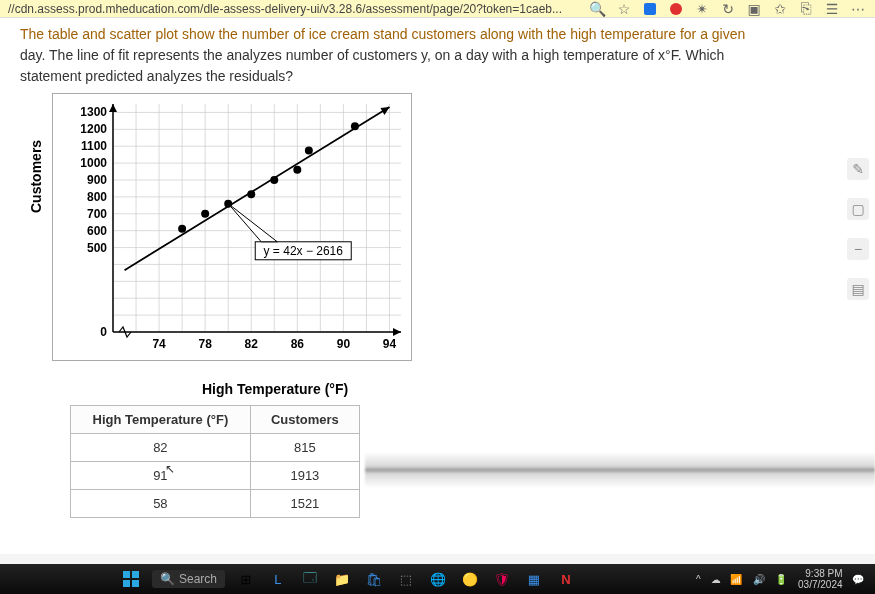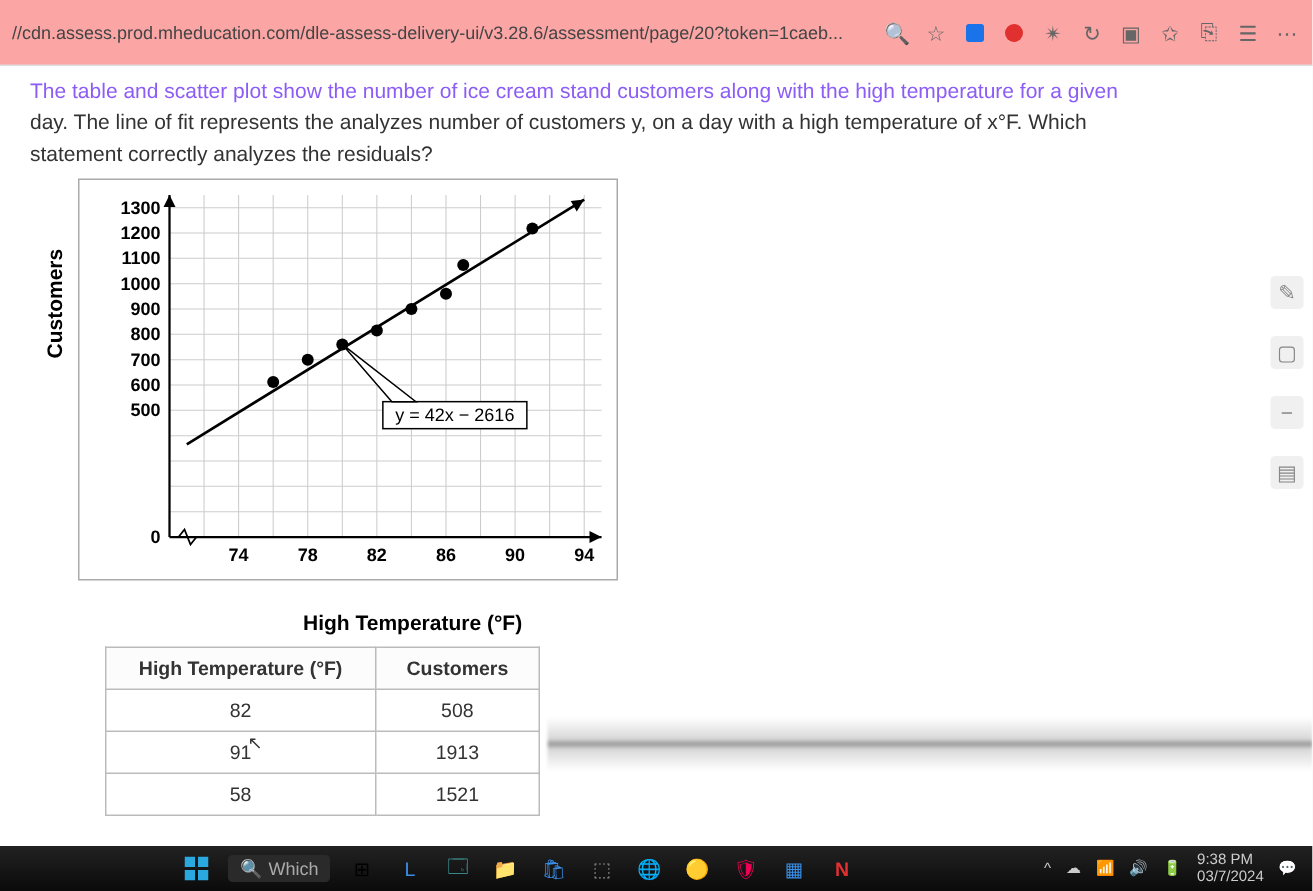--- a/index.html
+++ b/index.html
@@ -7,22 +7,22 @@
       font-family: Arial, sans-serif;
       background: #f5f5f5;
       width: 875px;
       height: 594px;
       position: relative;
       overflow: hidden;
     }
     .addr-bar {
       display: flex;
       align-items: center;
-      height: 44px;
-      background: #fca5a5;
+      height: 18px;
+      background: #fef9c3;
       border-bottom: 1px solid #ddd;
       padding: 0 8px;
       gap: 8px;
       font-size: 12px;
       color: #444;
     }
     .addr-bar .url { flex: 0 0 auto; white-space: nowrap; overflow: hidden; }
     .addr-bar .spacer { flex: 1; }
     .addr-bar .tbicon { width: 18px; height: 18px; display:flex; align-items:center; justify-content:center; font-size:14px; color:#666;}
     .addr-bar .tbicon.red svg circle { fill:#e03030; }
@@ -34,21 +34,21 @@
       position: relative;
       height: 536px;
       overflow: hidden;
     }
     .question {
       font-size: 14px;
       color: #333;
       line-height: 1.5;
       margin-bottom: 6px;
     }
-    .question .fade { color: #8b5cf6; margin-top: 40px; }
+    .question .fade { color: #a16207; margin-top: 40px; }
 
     .chart-wrap { position: relative; width: 420px; height: 300px; margin-left: 32px; }
     .ylabel { position: absolute; left: -24px; top: 120px; transform: rotate(-90deg); transform-origin: left top; font-weight: bold; font-size: 14px; }
     .xlabel { position: absolute; left: 150px; bottom: -4px; font-weight: bold; font-size: 14px; }
 
     svg.chart { border:1px solid #aaa; background:#fff; }
 
     .data-table {
       margin-top: 12px;
       margin-left: 50px;
@@ -84,21 +84,21 @@
     .taskbar {
       position:absolute; bottom:0; left:0; right:0; height:30px;
       background: linear-gradient(to top,#0a0a0a,#222);
       display:flex; align-items:center; gap:10px;
       padding-left: 120px;
       padding-right: 10px;
     }
     .taskbar .slot { width:22px;height:22px;display:flex;align-items:center;justify-content:center;font-size:13px;}
     .taskbar .searchbox { display:flex; align-items:center; gap:4px; color:#aaa; font-size:12px; background:#2a2a2a; padding:2px 8px; border-radius:3px;}
     .taskbar .sysarea { margin-left:auto; display:flex; align-items:center; gap:10px; color:#ccc; font-size:10px;}
-    .taskbar .clock { text-align:left; line-height:1.1;}
+    .taskbar .clock { text-align:right; line-height:1.1;}
 
     .cursor { position:absolute; left:165px; top:444px; font-size:12px; color:#333; pointer-events:none; }
   </style>
 </head>
 <body>
 
 <div class="addr-bar">
   <span class="url">//cdn.assess.prod.mheducation.com/dle-assess-delivery-ui/v3.28.6/assessment/page/20?token=1caeb...</span>
   <span class="spacer"></span>
   <span class="tbicon">🔍</span>
@@ -119,21 +119,21 @@
   <span class="tbicon">✩</span>
   <span class="tbicon">⎘</span>
   <span class="tbicon">☰</span>
   <span class="tbicon">⋯</span>
 </div>
 
 <div class="content">
   <p class="question">
     <span class="fade">The table and scatter plot show the number of ice cream stand customers along with the high temperature for a given</span><br>
     <span>day. The line of fit represents the analyzes number of customers y, on a day with a high temperature of x°F. Which</span><br>
-    <span>statement correctly analyzes the residuals?</span>
+    <span>statement predicted analyzes the residuals?</span>
   </p>
 
   <div class="chart-wrap">
     <div class="ylabel">Customers</div>
     <svg class="chart" id="chart-svg" width="360" height="268">
         <line x1="60" y1="10" x2="60" y2="238" stroke="#ccc" stroke-width="0.7"></line>
         <line x1="83.03999999999999" y1="10" x2="83.03999999999999" y2="238" stroke="#ccc" stroke-width="0.7"></line>
         <line x1="106.08" y1="10" x2="106.08" y2="238" stroke="#ccc" stroke-width="0.7"></line>
         <line x1="129.12" y1="10" x2="129.12" y2="238" stroke="#ccc" stroke-width="0.7"></line>
         <line x1="152.16" y1="10" x2="152.16" y2="238" stroke="#ccc" stroke-width="0.7"></line>
@@ -200,21 +200,21 @@
   <table class="data-table">
     <thead>
       <tr>
         <th>High Temperature (°F)</th>
         <th>Customers</th>
       </tr>
     </thead>
     <tbody id="tbody">
         <tr>
           <td>82</td>
-          <td>508</td>
+          <td>815</td>
         </tr>
         <tr>
           <td>91</td>
           <td>1913</td>
         </tr>
         <tr>
           <td>58</td>
           <td>1521</td>
         </tr>
       </tbody>
@@ -235,21 +235,21 @@
   <div class="slot">
       <svg width="16" height="16">
         <rect x="0" y="0" width="7" height="7" fill="#2aa9e0"></rect>
         <rect x="9" y="0" width="7" height="7" fill="#2aa9e0"></rect>
         <rect x="0" y="9" width="7" height="7" fill="#2aa9e0"></rect>
         <rect x="9" y="9" width="7" height="7" fill="#2aa9e0"></rect>
       </svg>
     </div>
   <div class="searchbox">
       <span>🔍</span>
-      <span>Which</span>
+      <span>Search</span>
     </div>
   <div class="slot">⊞</div>
   <div class="slot" style="color:#3a8ee6">L</div>
   <div class="slot" style="color:#4aa">🗔</div>
   <div class="slot" style="color:#f5c542">📁</div>
   <div class="slot" style="color:#3a8ee6">🛍</div>
   <div class="slot" style="color:#888">⬚</div>
   <div class="slot" style="color:#1a73e8">🌐</div>
   <div class="slot" style="color:#f5a623">🟡</div>
   <div class="slot" style="color:#e05">🛡</div>

